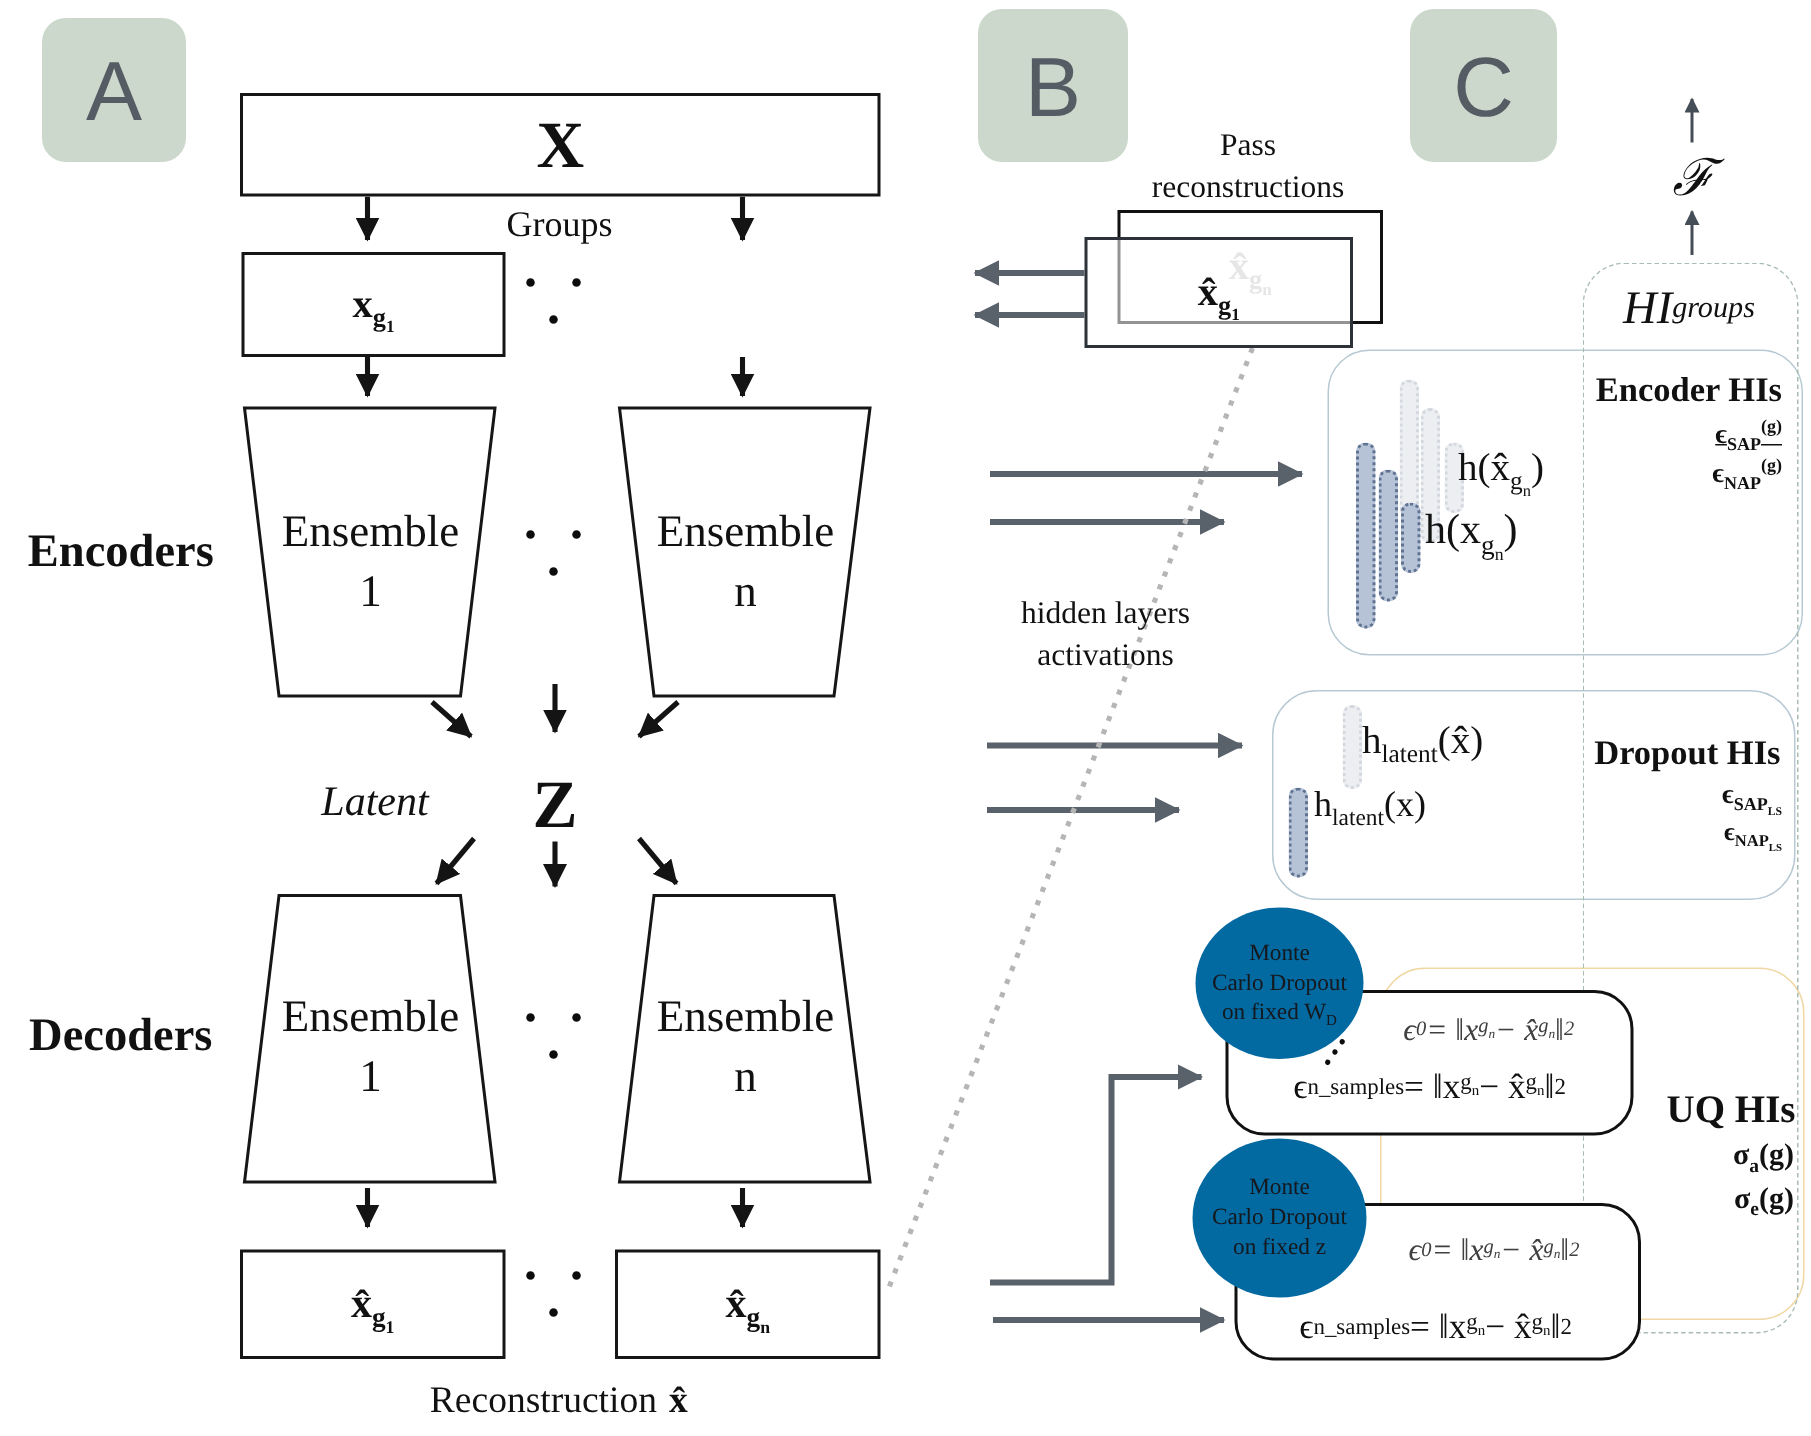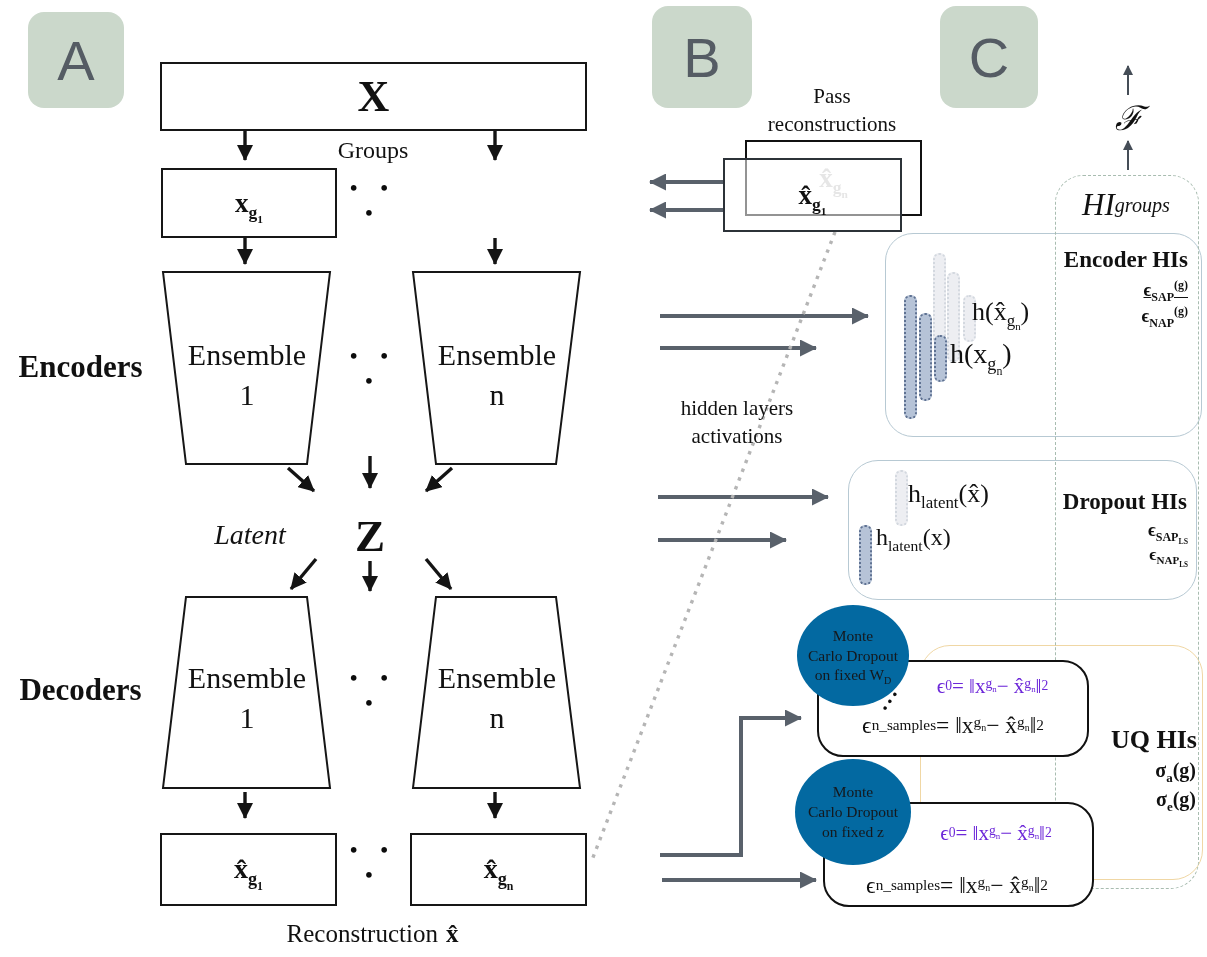--- a/index.html
+++ b/index.html
@@ -11,21 +11,21 @@
   .badge{background:#cbd8cb;border-radius:16px;display:flex;align-items:center;justify-content:center;
          font-family:"Liberation Sans","DejaVu Sans",sans-serif;font-size:56px;color:#555c64;}
   .box{border:2px solid #161616;background:#fff;display:flex;align-items:center;justify-content:center;}
   .ctr{display:flex;align-items:center;justify-content:center;text-align:center;}
   .rt{text-align:right;}
   .bold{font-weight:bold;}
   .ital{font-style:italic;}
   .math sub, sub{font-size:.65em;line-height:0;}
   .math sup, sup{font-size:.65em;line-height:0;}
   .dots{font-weight:bold;font-size:21px;letter-spacing:9px;color:#0c0c0c;}
-  .greyTxt{color:#6d28d9;}
+  .greyTxt{color:#404040;font-style:italic;}
   .trap{fill:#ffffff;stroke:#161616;stroke-width:2;}
   .ab{stroke:#141414;stroke-width:3.4;}
   .ag{stroke:#59616b;stroke-width:4;fill:none;}
   .as{stroke:#454d57;stroke-width:2;}
   .dotline{stroke:#b5b5b5;stroke-width:3.4;stroke-dasharray:3.4 6;}
   .roundbox{border:1.6px solid #b7c9d3;border-radius:28px;background:#fff;}
   .dashbox{border:1.6px dashed #a8bcb0;border-radius:28px;background:transparent;pointer-events:none;}
   .orangebox{border:1.6px solid #f0d7a4;border-radius:30px;background:transparent;}
   .eqbox{border:2.5px solid #111;border-radius:26px;background:#fff;}
   .circle{background:#0369a1;border-radius:50%;display:flex;flex-direction:column;align-items:center;

